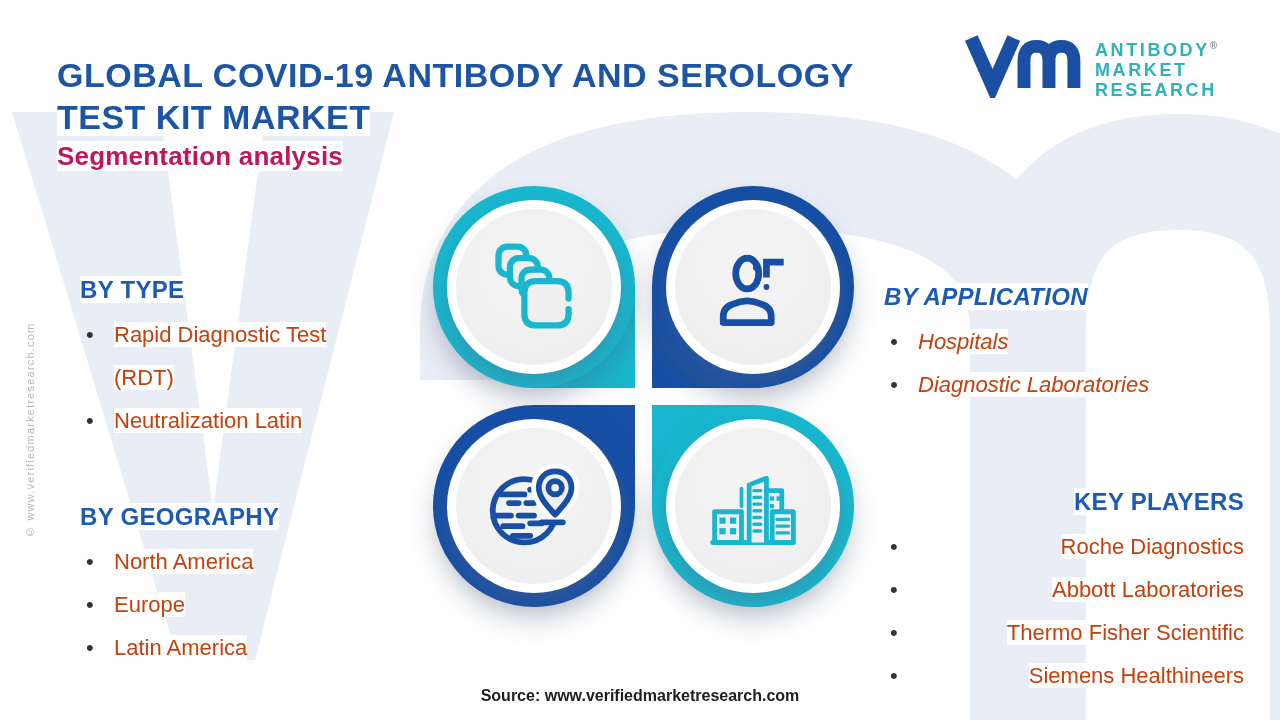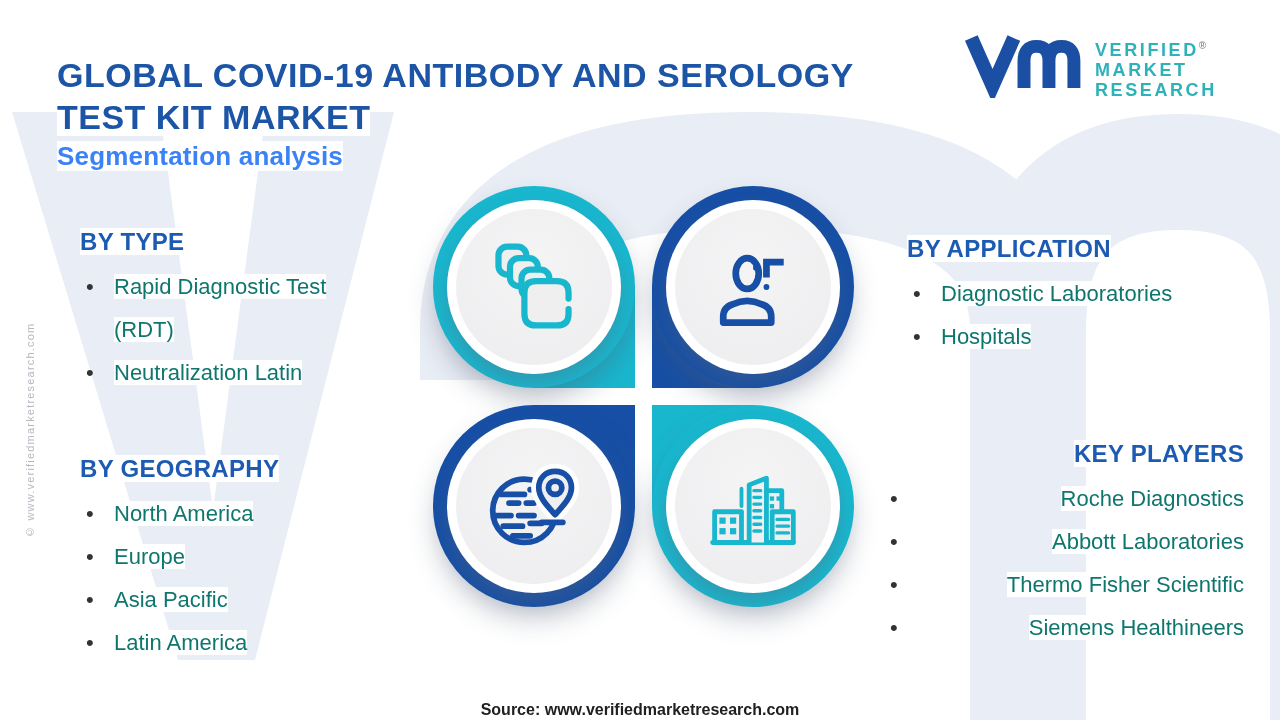--- a/index.html
+++ b/index.html
@@ -6,43 +6,43 @@
   .canvas {
     position:relative; width:1280px; height:720px; overflow:hidden;
     background:#ffffff; font-family:"Liberation Sans", sans-serif;
   }
   .wm { position:absolute; left:0; top:0; width:1280px; height:720px; }
 
   
   .title { position:absolute; left:57px; top:54px; color:#1c55a5; font-weight:bold;
            font-size:34px; line-height:42px; letter-spacing:0.5px; }
   .title span { background:#ffffff; }
-  .subtitle { position:absolute; left:57px; top:141px; color:#3b82f6; font-weight:bold;
+  .subtitle { position:absolute; left:57px; top:141px; color:#be185d; font-weight:bold;
               font-size:26px; letter-spacing:0.2px; }
   .subtitle span { background:#ffffff; }
 
   
   .logo { position:absolute; left:963px; top:28px; display:flex; align-items:flex-start; }
   .logo svg { width:122px; height:70px; }
   .brand { margin-left:10px; padding-top:8px; color:#2eb2ba; font-weight:bold;
            font-size:18px; line-height:20px; letter-spacing:2.6px; white-space:nowrap; }
   .brand .rmark { font-size:10px; color:#8a8f98; letter-spacing:0; vertical-align:super; }
 
   
-  .seg { position:absolute; }
+  .seg { position:absolute;margin-top:48px; }
   .seg h2 { margin:0; font-size:24px; font-weight:bold; color:#1d5bb3; letter-spacing:0.3px; }
   .seg h2 span { background:#ffffff; }
   .seg ul { list-style:none; margin:9px 0 0 0; padding:0; }
-  .seg li { position:relative; padding-left:34px; font-size:22px; line-height:43px; color:#0f766e; }
+  .seg li { position:relative; padding-left:34px; font-size:22px; line-height:43px; color:#c2410c; }
   .seg li::before { content:"\2022"; position:absolute; left:6px; top:0; color:#333333; }
   .seg li span { background:#ffffff; }
 
   .sec-type      { left:80px;  top:228px; width:300px; }
   .sec-geo       { left:80px;  top:455px; width:300px; }
-  .sec-app       { left:907px; top:235px; width:350px; }
+  .sec-app       { left:884px; top:235px; width:350px;font-style:italic; }
   .sec-players   { left:884px; top:440px; width:360px;text-align:right; }
 
   
   .cluster { position:absolute; left:433px; top:186px; width:421px; height:421px; }
   .quad { position:absolute; width:202px; height:202px; }
   .q-tl { left:0;     top:0; }
   .q-tr { left:219px; top:0; }
   .q-bl { left:0;     top:219px; }
   .q-br { left:219px; top:219px; }
   .tail { position:absolute; width:102px; height:102px; }
@@ -57,21 +57,21 @@
   .disc-white { position:absolute; left:14px; top:14px; width:174px; height:174px;
                 border-radius:50%; background:#ffffff;
                 box-shadow:0 10px 18px rgba(90,100,125,0.35); }
   .disc-gray { position:absolute; left:23px; top:23px; width:156px; height:156px;
                border-radius:50%;
                background:radial-gradient(circle at 50% 35%, #f4f4f5 0%, #ededef 100%); }
   .icon { position:absolute; left:53px; top:53px; width:96px; height:96px; }
 
   
   .source { position:absolute; left:0; right:0; top:687px; text-align:center;
-            font-size:16px; font-weight:bold; color:#202020;margin-top:14px; }
+            font-size:16px; font-weight:bold; color:#202020; }
   .source span { background:#ffffff; padding:0 4px; }
   .copyright { position:absolute; left:24px; top:288px; height:250px;
                writing-mode:vertical-rl; transform:rotate(180deg);
                font-size:11px; color:#b4b8bf; letter-spacing:1.2px; white-space:nowrap; }
 </style>
 </head>
 <body>
 
 <div class="canvas">
 
@@ -87,49 +87,48 @@
   <div class="subtitle">
     <span>Segmentation analysis</span>
   </div>
 
   <div class="logo">
     <svg viewBox="0 0 132 70" aria-hidden="true">
       <path d="M 9 8 L 32 60 L 55 8" fill="none" stroke="#1b4fa4" stroke-width="15"></path>
       <path d="M 66 62 V 33 Q 66 17 79.5 17 Q 93 17 93 33 V 62 M 93 33 Q 93 17 106.5 17 Q 120 17 120 33 V 62" fill="none" stroke="#1b4fa4" stroke-width="14"></path>
     </svg>
     <div class="brand">
-      <div><span>VERIFIED</span><span class="rmark">®</span></div>
+      <div><span>ANTIBODY</span><span class="rmark">®</span></div>
       <div>MARKET</div>
       <div>RESEARCH</div>
     </div>
   </div>
 
   <section class="seg sec-type">
     <h2><span>BY TYPE</span></h2>
     <ul>
       <li><span>Rapid Diagnostic Test (RDT)</span></li>
       <li><span>Neutralization Latin</span></li>
     </ul>
   </section>
 
   <section class="seg sec-geo">
     <h2><span>BY GEOGRAPHY</span></h2>
     <ul>
       <li><span>North America</span></li>
       <li><span>Europe</span></li>
-      <li><span>Asia Pacific</span></li>
       <li><span>Latin America</span></li>
     </ul>
   </section>
 
   <section class="seg sec-app">
     <h2><span>BY APPLICATION</span></h2>
     <ul>
+      <li><span>Hospitals</span></li>
       <li><span>Diagnostic Laboratories</span></li>
-      <li><span>Hospitals</span></li>
     </ul>
   </section>
 
   <section class="seg sec-players">
     <h2><span>KEY PLAYERS</span></h2>
     <ul>
       <li><span>Roche Diagnostics</span></li>
       <li><span>Abbott Laboratories</span></li>
       <li><span>Thermo Fisher Scientific</span></li>
       <li><span>Siemens Healthineers</span></li>

